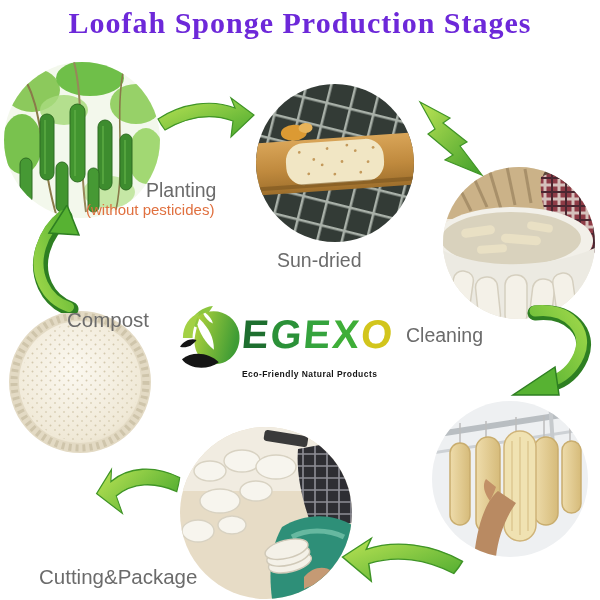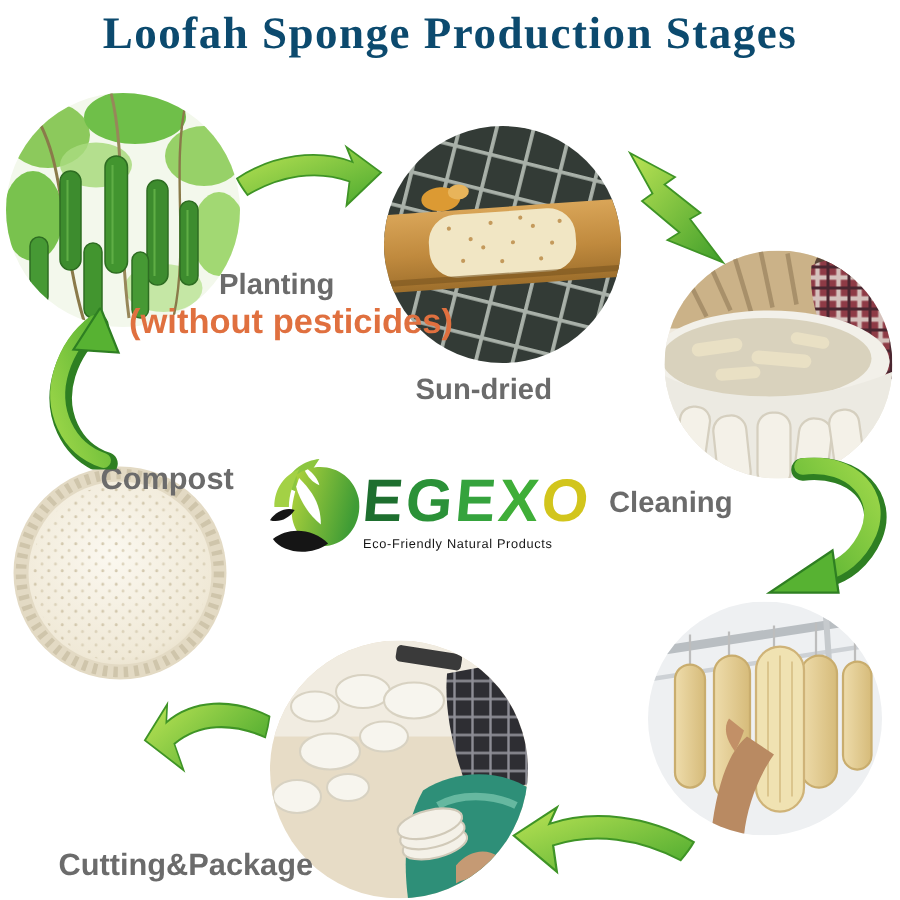--- a/index.html
+++ b/index.html
@@ -4,35 +4,35 @@
 <style>
   html,body{margin:0;padding:0;}
   #canvas{
     position:relative;width:600px;height:600px;background:#ffffff;
     overflow:hidden;font-family:"Liberation Sans",sans-serif;
   }
   
   .title{
     position:absolute;top:6px;left:0;width:600px;text-align:center;
     font-family:"Liberation Serif",serif;font-weight:bold;font-size:30px;
-    letter-spacing:1px;color:#0c4a6e;
+    letter-spacing:1px;color:#6d28d9;
   }
   
   .circle{position:absolute;border-radius:50%;overflow:hidden;}
   .circle svg{display:block;width:100%;height:100%;}
   #c-planting{left:4px;top:62px;width:156px;height:156px;}
   #c-sundried{left:256px;top:84px;width:158px;height:158px;}
   #c-cleaning{left:443px;top:167px;width:152px;height:152px;}
   #c-hangdry{left:432px;top:401px;width:156px;height:156px;}
   #c-cutting{left:180px;top:427px;width:172px;height:172px;}
   #c-compost{left:8px;top:310px;width:144px;height:144px;}
   
-  .lbl{position:absolute;font-weight:bold;color:#6b6b6b;font-size:19.5px;white-space:nowrap;}
+  .lbl{position:absolute;font-weight:normal;color:#6b6b6b;font-size:19.5px;white-space:nowrap;}
   #lbl-planting{left:146px;top:179px;}
-  #lbl-pesticides{left:86px;top:201px;color:#e0703f;font-size:23px;}
+  #lbl-pesticides{left:86px;top:201px;color:#e0703f;font-size:15px;}
   #lbl-sundried{left:277px;top:249px;}
   #lbl-compost{left:67px;top:268px;font-size:20.5px;margin-top:40px;}
   #lbl-cleaning{left:406px;top:324px;}
   #lbl-hangdry{left:339px;top:420px;}
   #lbl-cutting{left:39px;top:549px;font-size:20.5px;margin-top:16px;}
   
   .arrow{position:absolute;}
   #arr1{left:156px;top:95px;width:100px;height:50px;}
   #arr2{left:417px;top:100px;width:68px;height:78px;}
   #arr3{left:505px;top:305px;width:90px;height:95px;}
@@ -43,21 +43,21 @@
   #logo-leaf{position:absolute;left:180px;top:302px;width:62px;height:74px;}
   #logo-text{position:absolute;left:242px;top:314px;width:170px;}
   .logo-word{
     font-size:40px;font-weight:800;letter-spacing:2px;line-height:1;
     transform:skewX(-5deg);white-space:nowrap;
   }
   .logo-word span{display:inline-block;}
   .l0{color:#1e6f2f;} .l1{color:#2b9138;} .l2{color:#35a33d;}
   .l3{color:#3fae38;} .l4{color:#d2c51c;}
   .tagline{
-    margin-top:3px;font-size:8.5px;font-weight:normal;letter-spacing:0.45px;
+    margin-top:15px;font-size:8.5px;font-weight:bold;letter-spacing:0.45px;
     color:#151515;white-space:nowrap;
   }
 </style>
 </head>
 <body>
 
 <div id="canvas">
 
   <div class="title">Loofah Sponge Production Stages</div>
 

